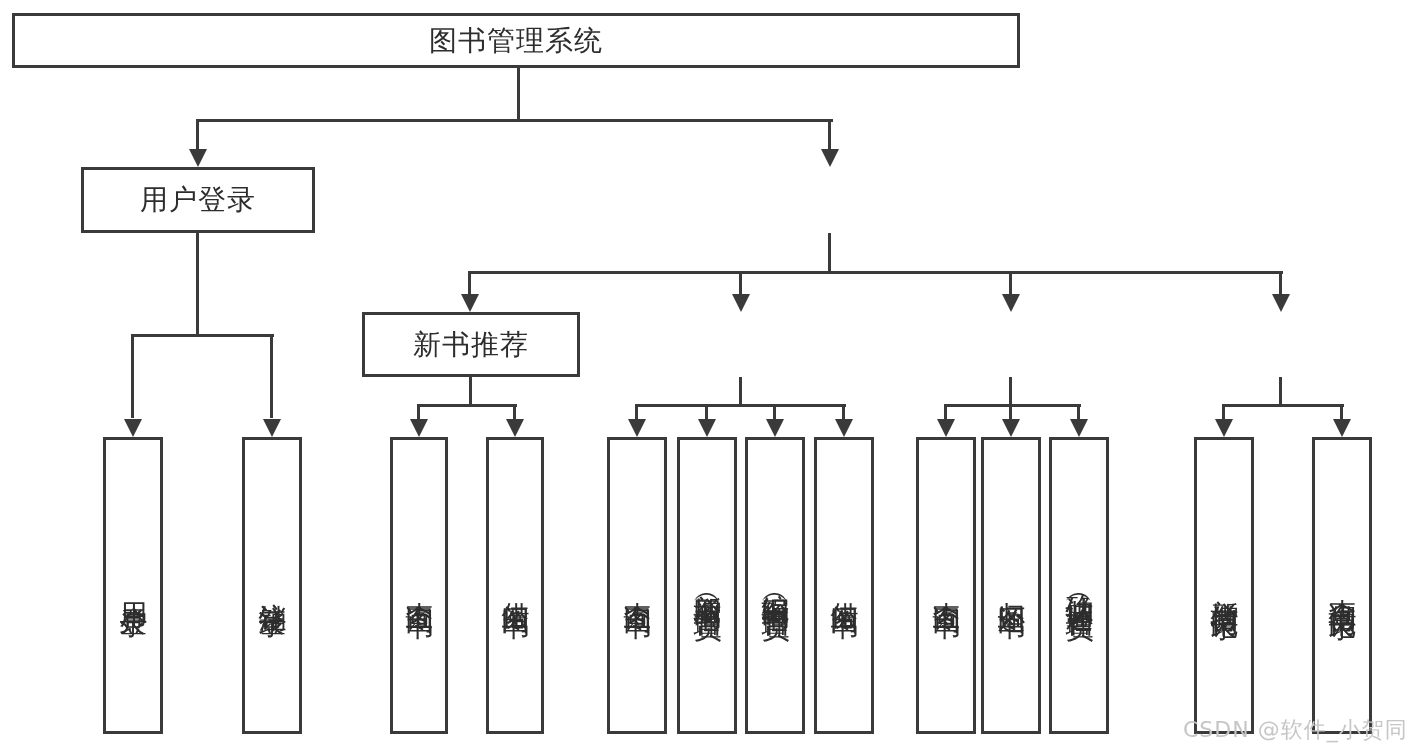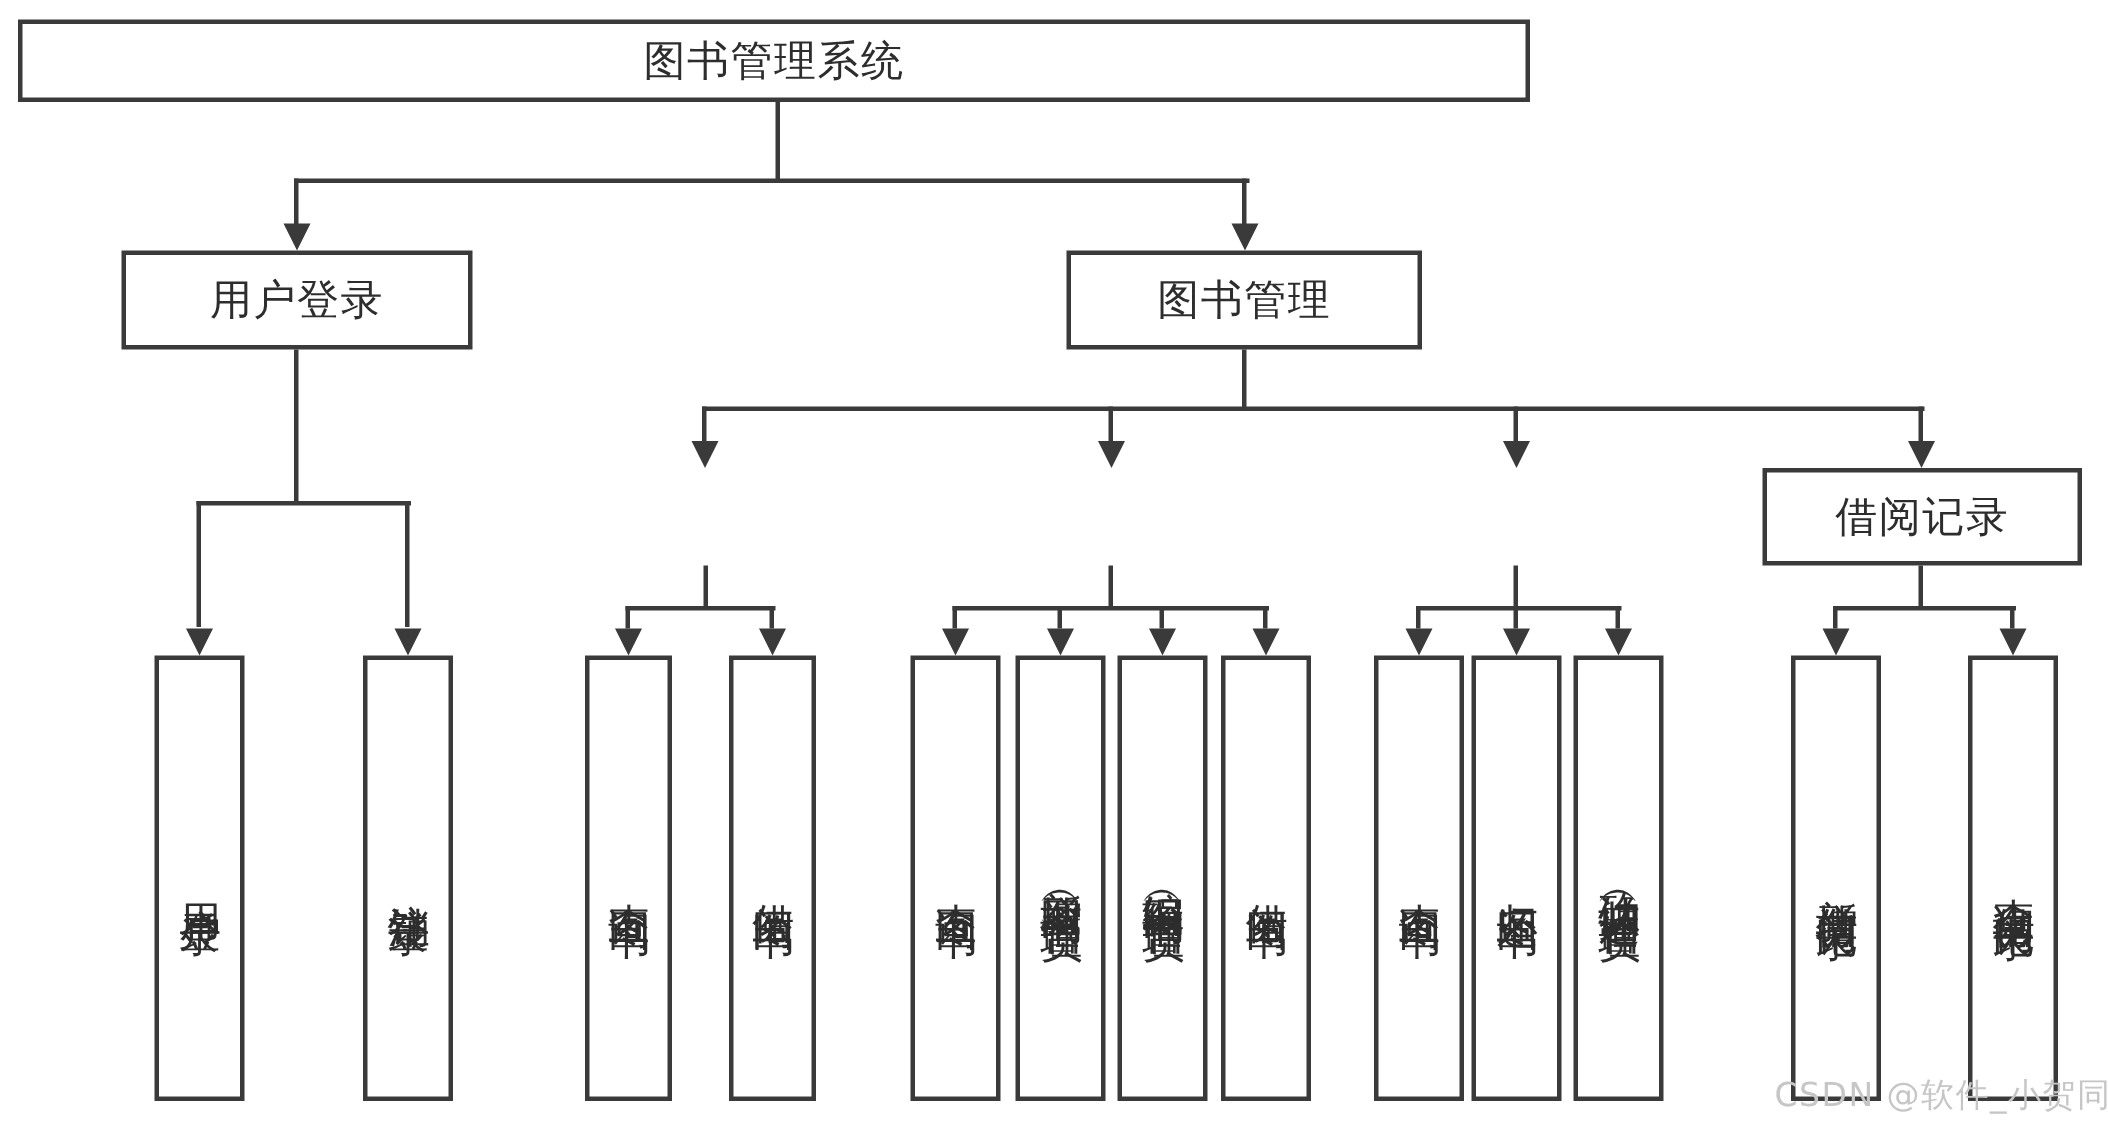--- a/index.html
+++ b/index.html
@@ -56,23 +56,22 @@
   }
 </style>
 </head>
 <body>
 
 <div class="canvas">
 
   <div class="box hbox" style="left:12px;top:13px;width:1008px;height:55px">图书管理系统</div>
 
   <div class="box hbox" style="left:81px;top:167px;width:234px;height:66px">用户登录</div>
-  <div class="box hbox" style="left:711px;top:167px;width:237px;height:66px">图书管理</div>
 
-  <div class="box hbox" style="left:1175px;top:312px;width:213px;height:65px">借阅记录</div>
+  <div class="box hbox" style="left:362px;top:312px;width:218px;height:65px">新书推荐</div>
 
   <div class="box vbox" style="left:103px;top:437px;width:60px;height:297px">用户登录</div>
   <div class="box vbox" style="left:242px;top:437px;width:60px;height:297px">注销登录</div>
 
   <div class="box vbox" style="left:390px;top:437px;width:58px;height:297px">查询图书</div>
   <div class="box vbox" style="left:486px;top:437px;width:58px;height:297px">借阅图书</div>
 
   <div class="box vbox" style="left:607px;top:437px;width:60px;height:297px">查询图书</div>
   <div class="box vbox" style="left:677px;top:437px;width:60px;height:297px">新增图书（管理员）</div>
   <div class="box vbox" style="left:745px;top:437px;width:60px;height:297px">编辑图书（管理员）</div>

